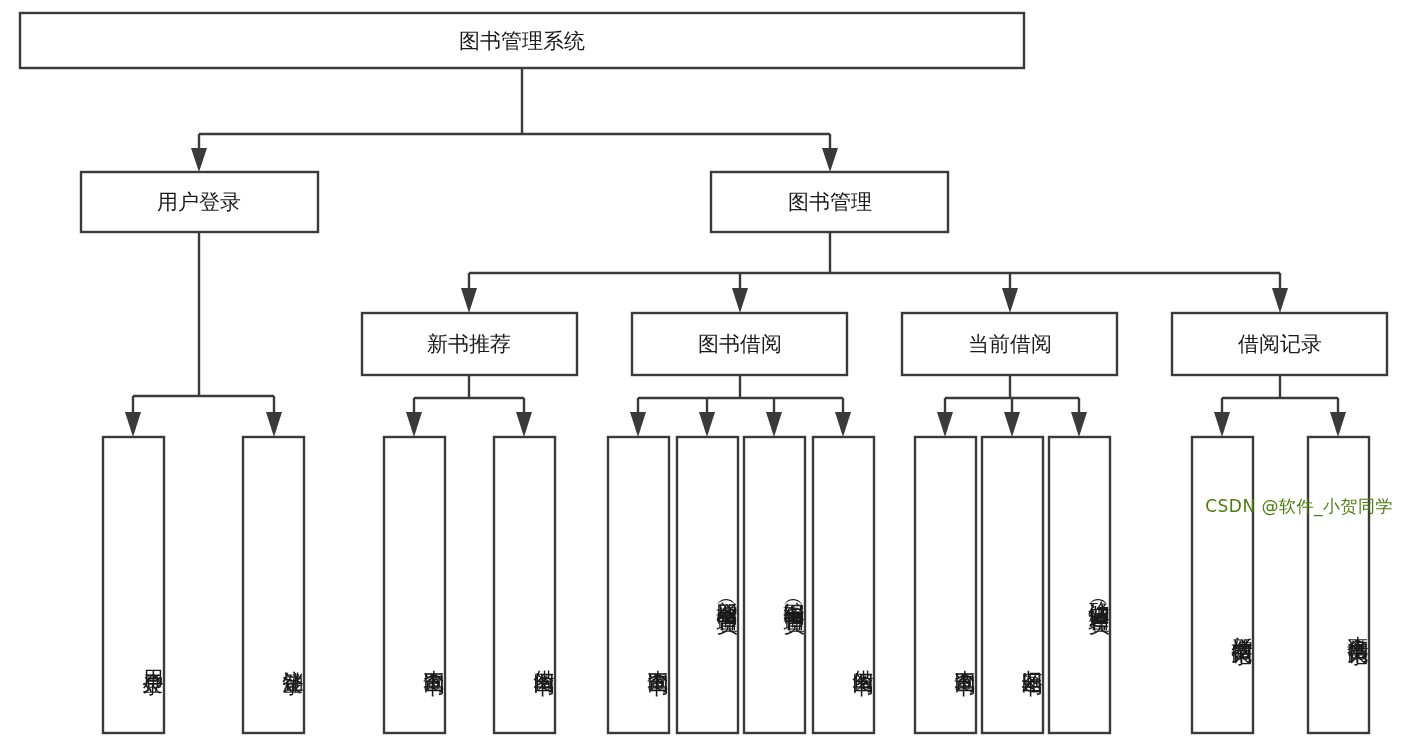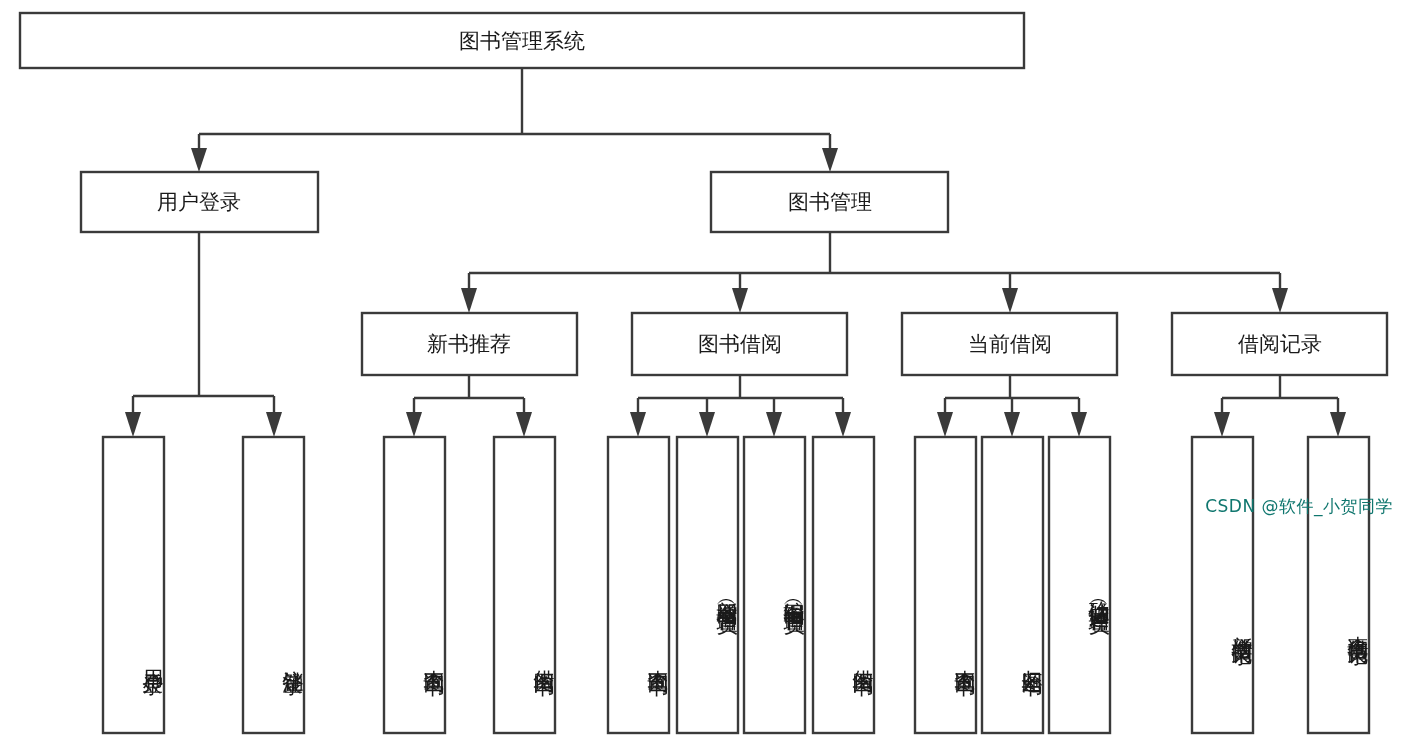--- a/index.html
+++ b/index.html
@@ -62,21 +62,21 @@
     justify-content: center;
     white-space: nowrap;
     pointer-events: none;
   }
   .watermark {
     position: absolute;
     right: 12px;
     bottom: 6px;
     font-family: "DejaVu Sans", "Liberation Sans", sans-serif;
     font-size: 17px;
-    color: #0f766e;
+    color: #4d7c0f;
     white-space: nowrap;
     letter-spacing: 0.5px;
   }
 </style>
 </head>
 <body>
 
 <div id="diagram-root">
 
   <svg id="flow" viewBox="0 0 1405 747">

